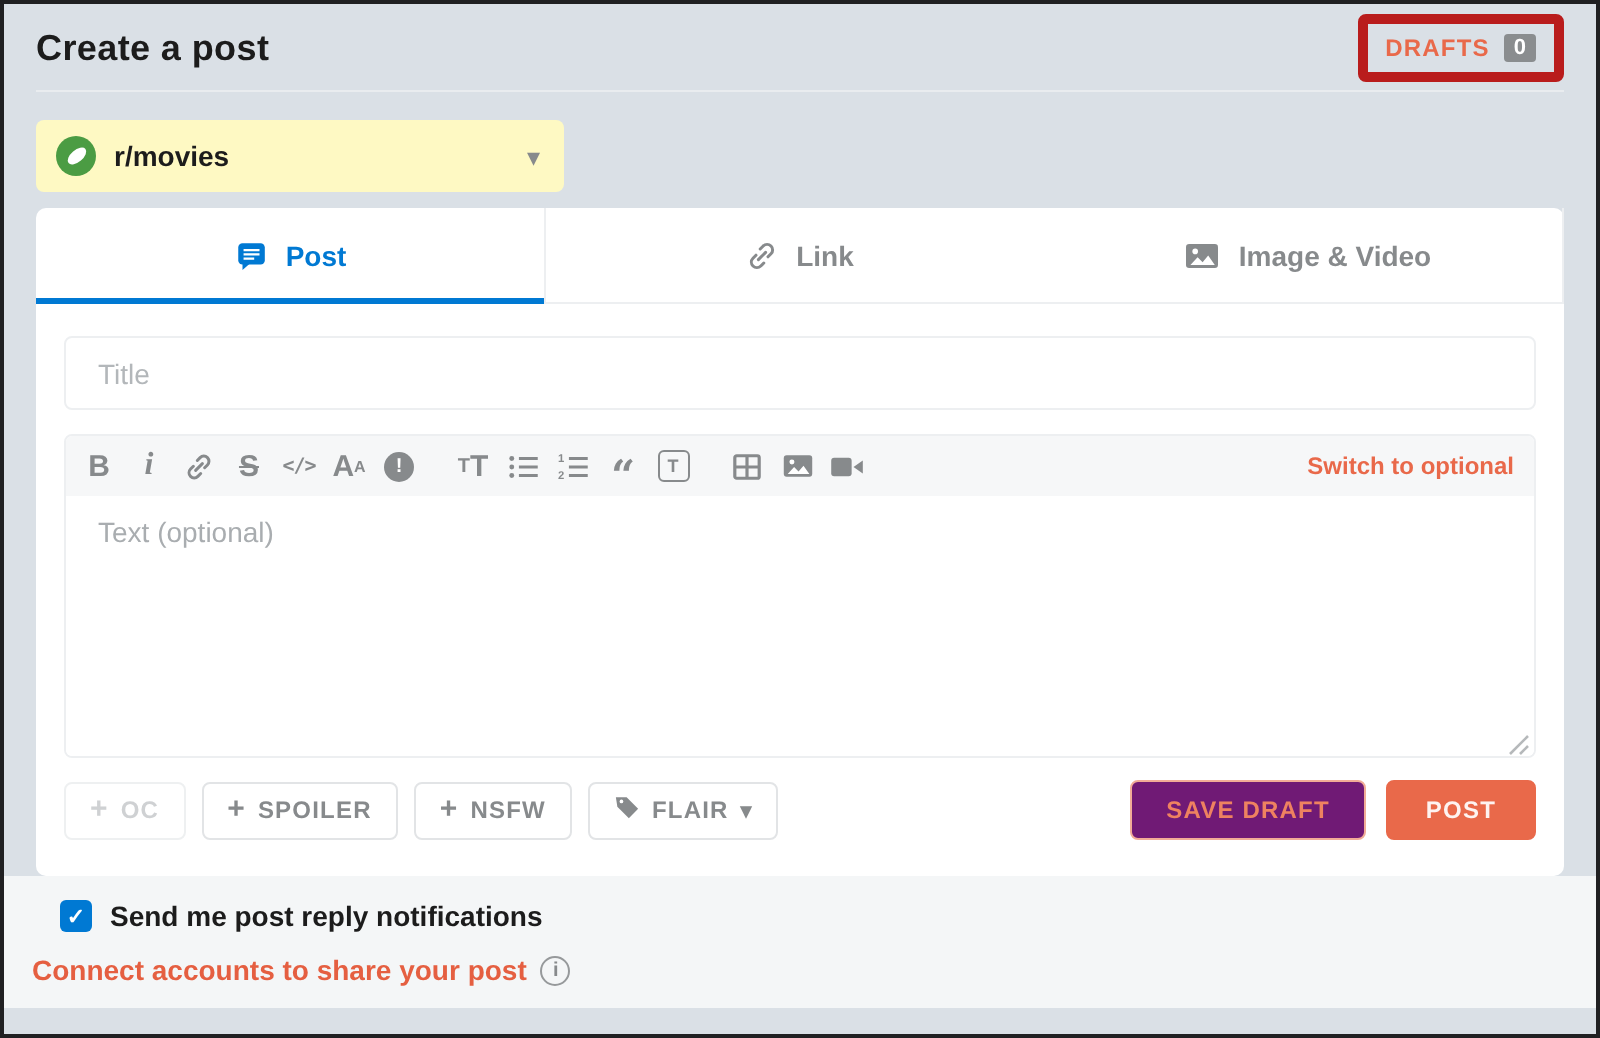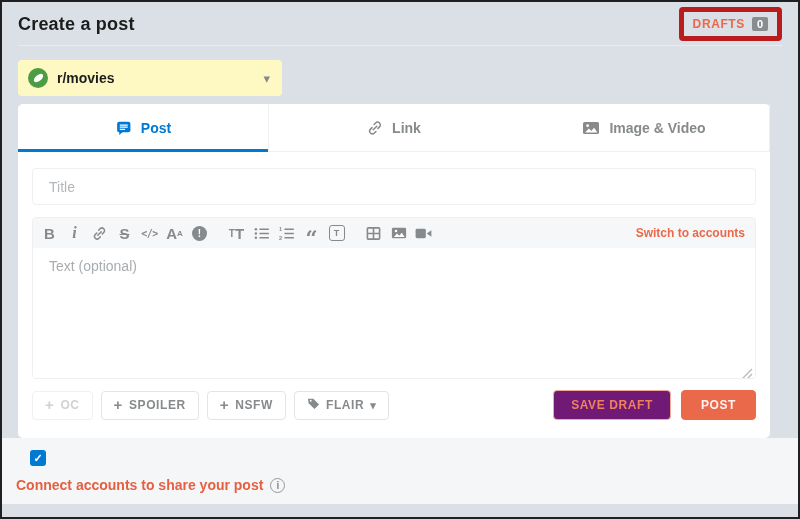--- a/index.html
+++ b/index.html
@@ -18,21 +18,21 @@
   
   .community { margin:14px 16px 0 16px; width:264px; height:36px; background:#fef9c3; border-radius:4px;
                display:flex; align-items:center; padding:0 12px 0 10px; gap:9px; cursor:pointer; }
   .comm-icon { width:20px; height:20px; border-radius:50%; background:#4b9c43; position:relative; flex:none; }
   .comm-icon::after { content:""; position:absolute; left:4.5px; top:7px; width:11px; height:6px;
                       background:#fff; border-radius:50%; transform:rotate(-40deg); }
   .comm-name { font-size:14px; font-weight:bold; color:#1c1c1c; }
   .comm-caret { margin-left:auto; color:#878a8c; font-size:13px; }
 
   
-  .card { margin:8px 28px 0 16px; background:#fff; border-radius:5px; }
+  .card { margin:8px 16px 0 16px; background:#fff; border-radius:5px; }
   .tabs { display:flex; height:48px; border-bottom:1px solid #edeff1; }
   .tab { flex:1; display:flex; align-items:center; justify-content:center; gap:9px;
          font-size:14px; font-weight:bold; color:#878a8c; position:relative; cursor:pointer; }
   .tab.divided { border-right:1px solid #edeff1; }
   .tab.active { color:#0079d3; }
   .tab.active::after { content:""; position:absolute; left:0; right:0; bottom:-1px; height:3px; background:#0079d3; }
   .tab svg { display:block; }
 
   .card-body { padding:16px 14px 18px 14px; }
   .title-input { width:100%; height:37px; border:1px solid #edeff1; border-radius:4px; padding:0 16px;
@@ -202,21 +202,21 @@
               <circle cx="5.6" cy="5.2" r="1.4" fill="#fff"></circle>
               <path d="M3.2 12 l3.6-3.9 2.5 2.5 2.8-3.3 3.3 4.7 z" fill="#fff"></path>
             </svg>
           </span>
           <span class="tool">
             <svg width="17" height="13" viewBox="0 0 18 14" fill="#878a8c">
               <rect x="0.5" y="2" width="11" height="10" rx="1.6"></rect>
               <path d="M12.5 7 L17.5 3.5 L17.5 10.5 Z"></path>
             </svg>
           </span>
-          <span class="switch-md">Switch to accounts</span>
+          <span class="switch-md">Switch to optional</span>
         </div>
         <div class="editor-body">
           <textarea class="body-input" placeholder="Text (optional)" style=""></textarea>
           <span class="resize-handle">
             <svg width="11" height="11" viewBox="0 0 11 11" stroke="#b6b9bb" stroke-width="1.3">
               <path d="M10 1 L1 10 M10 6 L6 10"></path>
             </svg>
           </span>
         </div>
       </div>
@@ -251,20 +251,21 @@
         </div>
       </div>
     </div>
   </div>
 
   <div class="footer">
     <div class="check-row">
       <span class="checkbox">
         <span>✓</span>
       </span>
+      <span class="notif-label">Send me post reply notifications</span>
     </div>
     <div class="connect-row">
       <span class="connect-link">Connect accounts to share your post</span>
       <span class="info-icon">
         <span>i</span>
       </span>
     </div>
   </div>
 
 </div>

